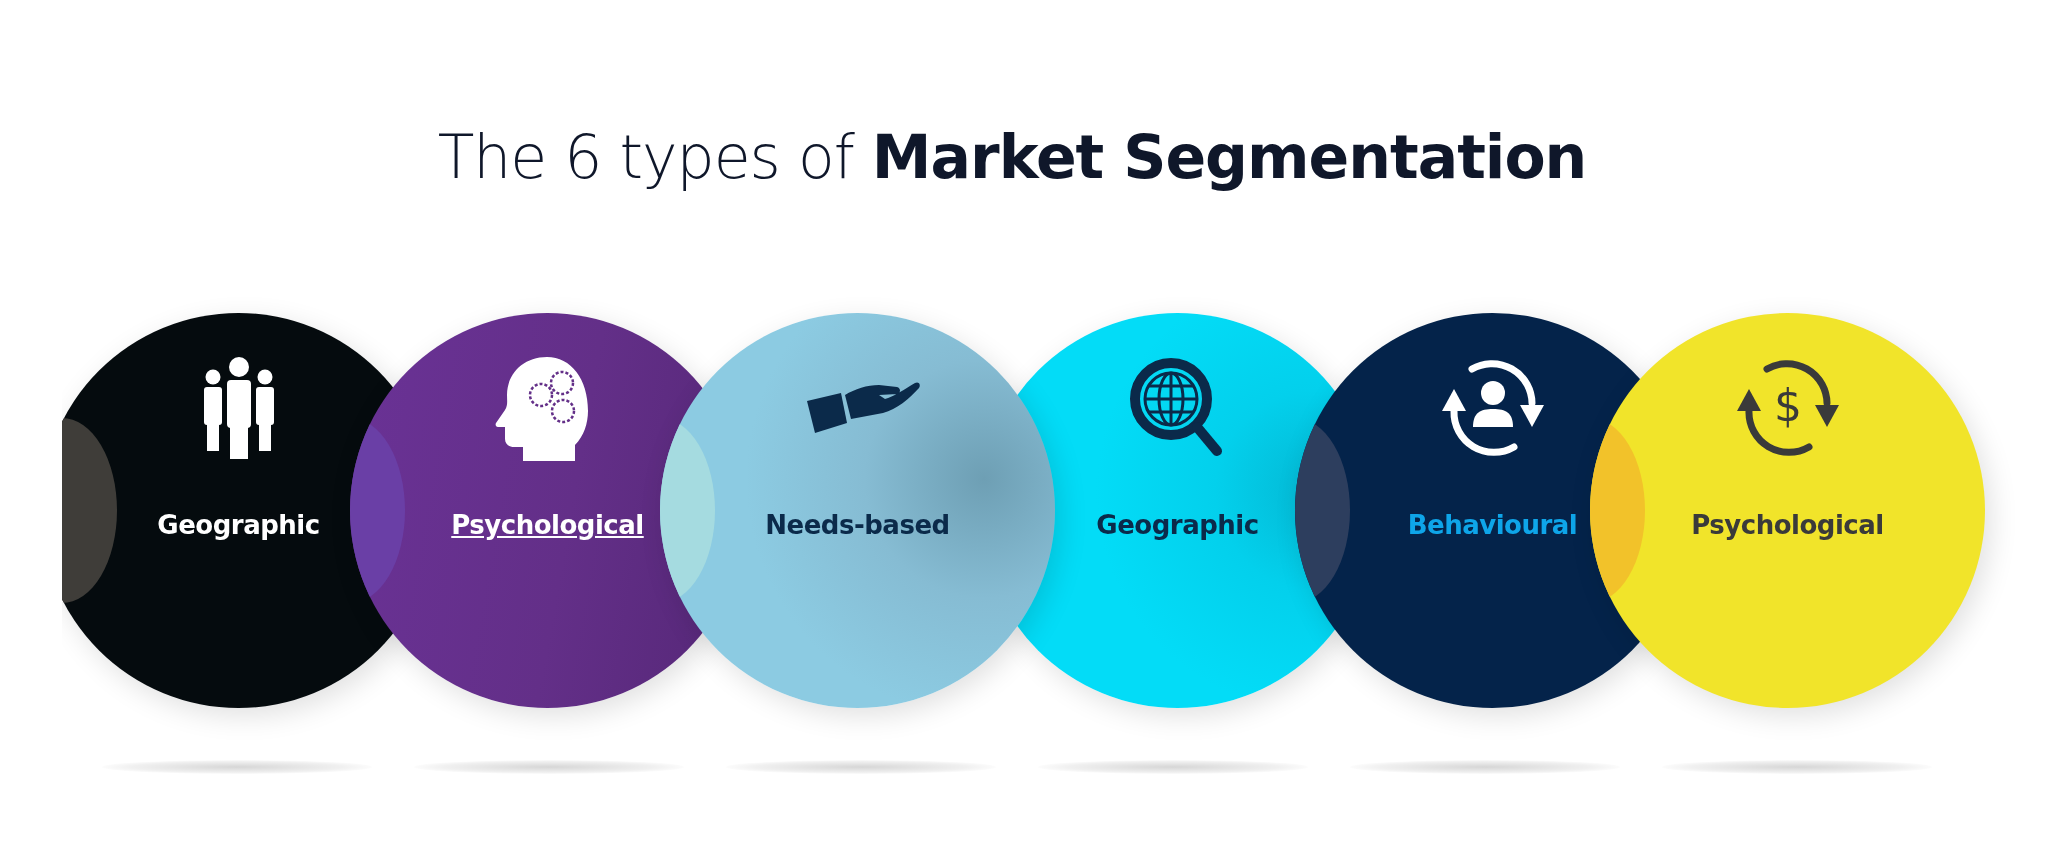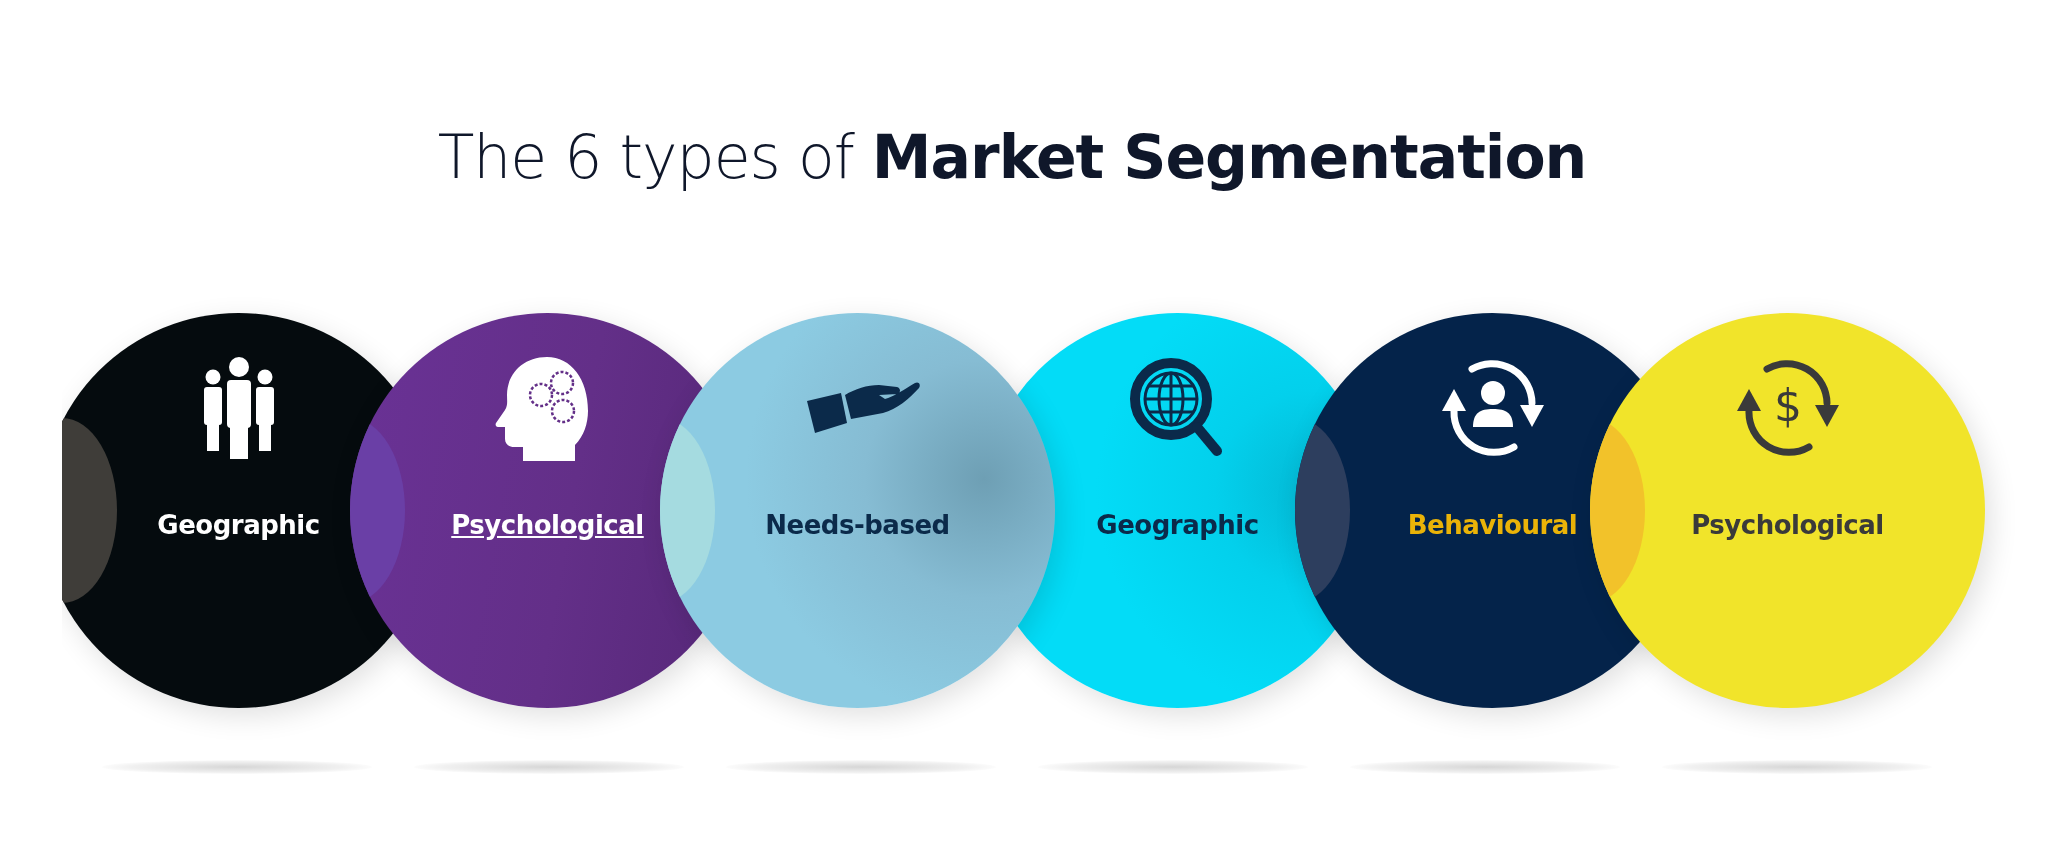--- a/index.html
+++ b/index.html
@@ -127,21 +127,21 @@
           <path d="M86 94 A40 40 0 0 1 26 58"></path>
         </g>
         <g fill="#ffffff">
           <polygon points="14,58 26,36 38,58"></polygon>
           <polygon points="92,52 116,52 104,74"></polygon>
           <circle cx="65" cy="40" r="12"></circle>
           <path d="M45 74 C45 60 52 56 65 56 C78 56 85 60 85 74 Z"></path>
         </g>
       </svg>
     </div>
-    <div class="label" style="color:#eab308;">Behavioural</div>
+    <div class="label" style="color:#0ea5e9;">Behavioural</div>
   </div>
 
   <div class="circle" style="left:1528px; background:#f1e42a;">
     <div class="lens" style="background:#f2c22a;"></div>
     <div class="icon">
       <svg viewBox="0 0 130 110">
         <g fill="none" stroke="#3a3a3a" stroke-width="7" stroke-linecap="round">
           <path d="M44 16 A40 40 0 0 1 104 50"></path>
           <path d="M86 94 A40 40 0 0 1 26 58"></path>
         </g>

